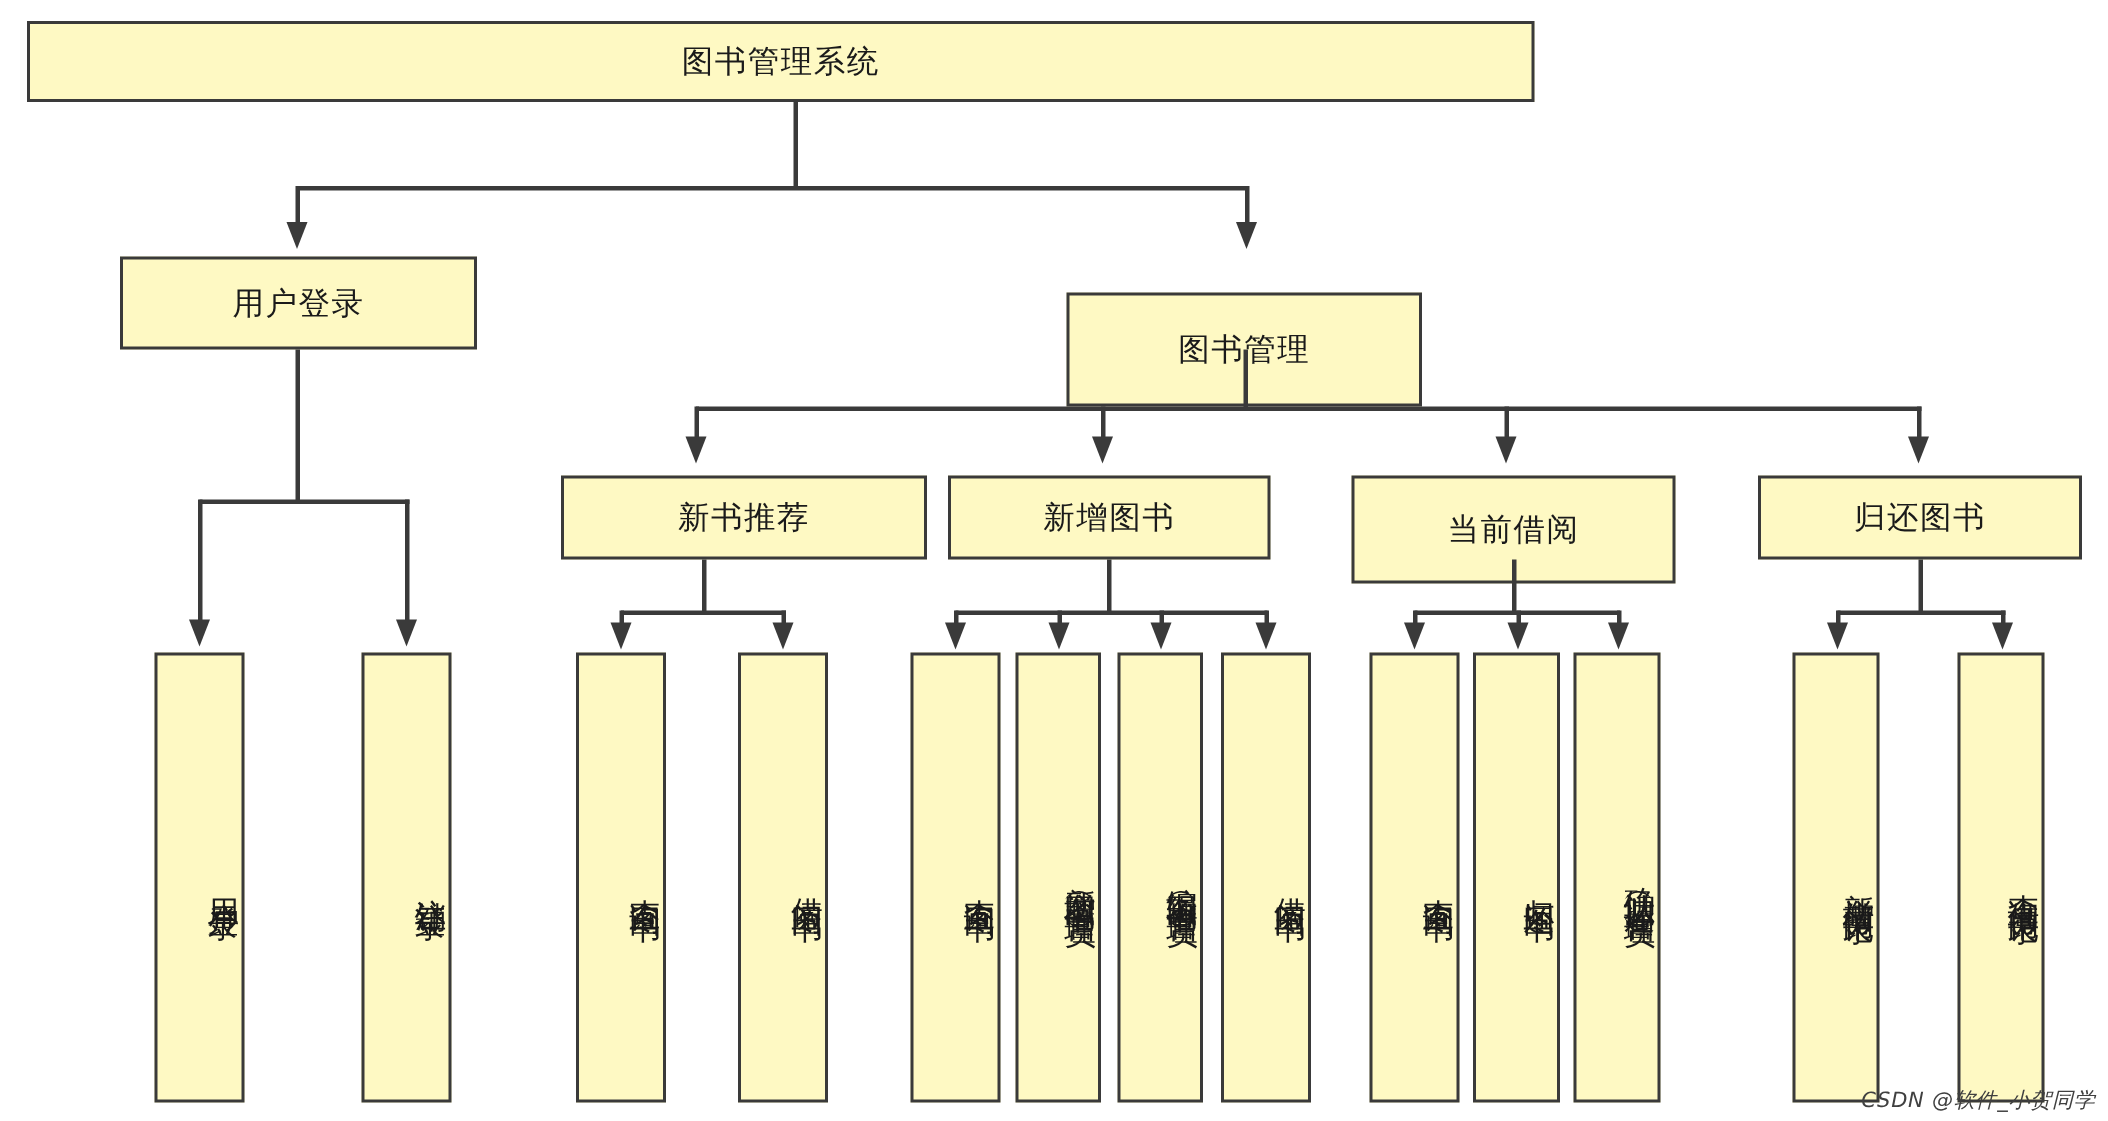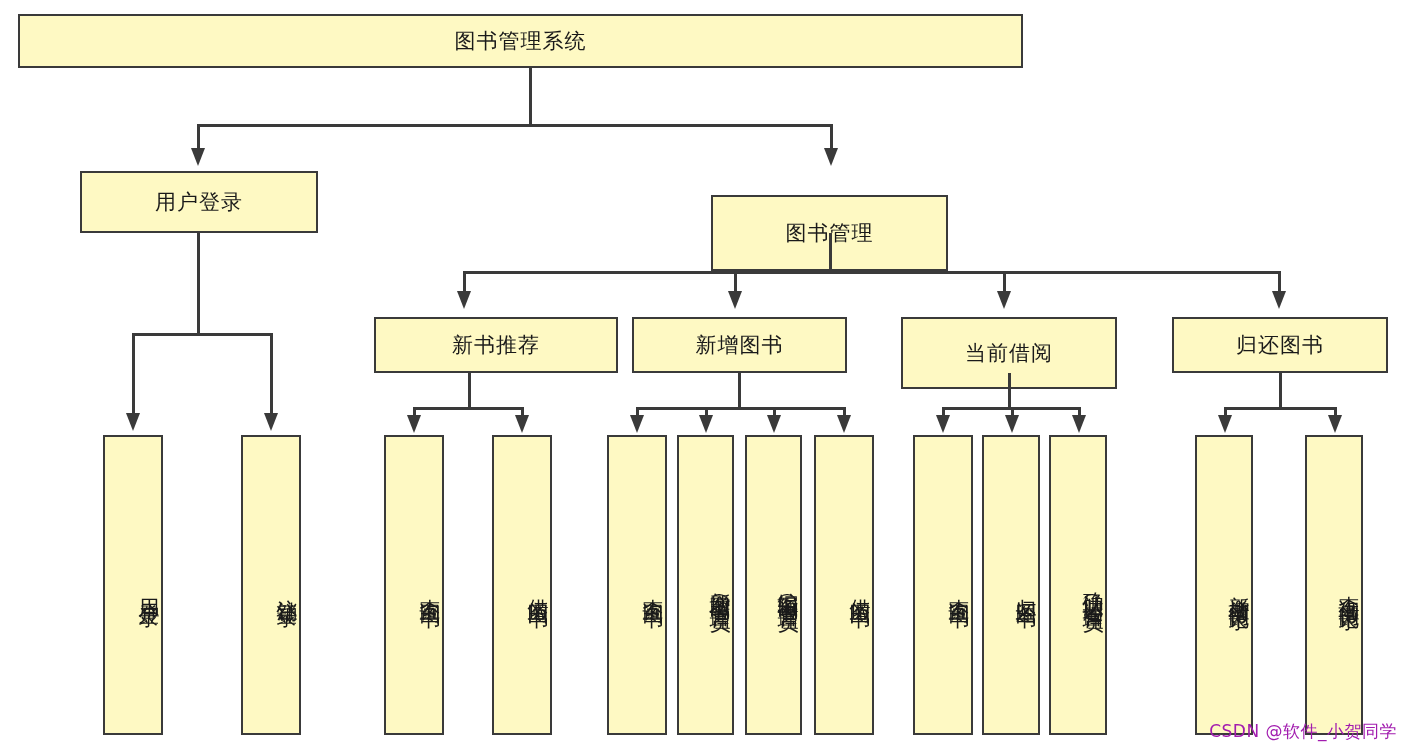--- a/index.html
+++ b/index.html
@@ -65,25 +65,26 @@
     height: 0;
     border-left: 7.5px solid transparent;
     border-right: 7.5px solid transparent;
     border-top: 18px solid #3a3a3a;
   }
   
   #watermark {
     position: absolute;
     right: 8px;
     bottom: 4px;
-    font-size: 17px;
-    color: #a21caf;
+    font-size: 14px;
+    color: #404040;
     letter-spacing: 0.5px;
     white-space: nowrap;
     user-select: none;
+    font-style: italic;
   }
 </style>
 </head>
 <body>
 
 <div id="canvas">
 
   <div class="node root" style="left:18px; top:14px; width:1005px; height:54px;">
     <span>图书管理系统</span>
   </div>

